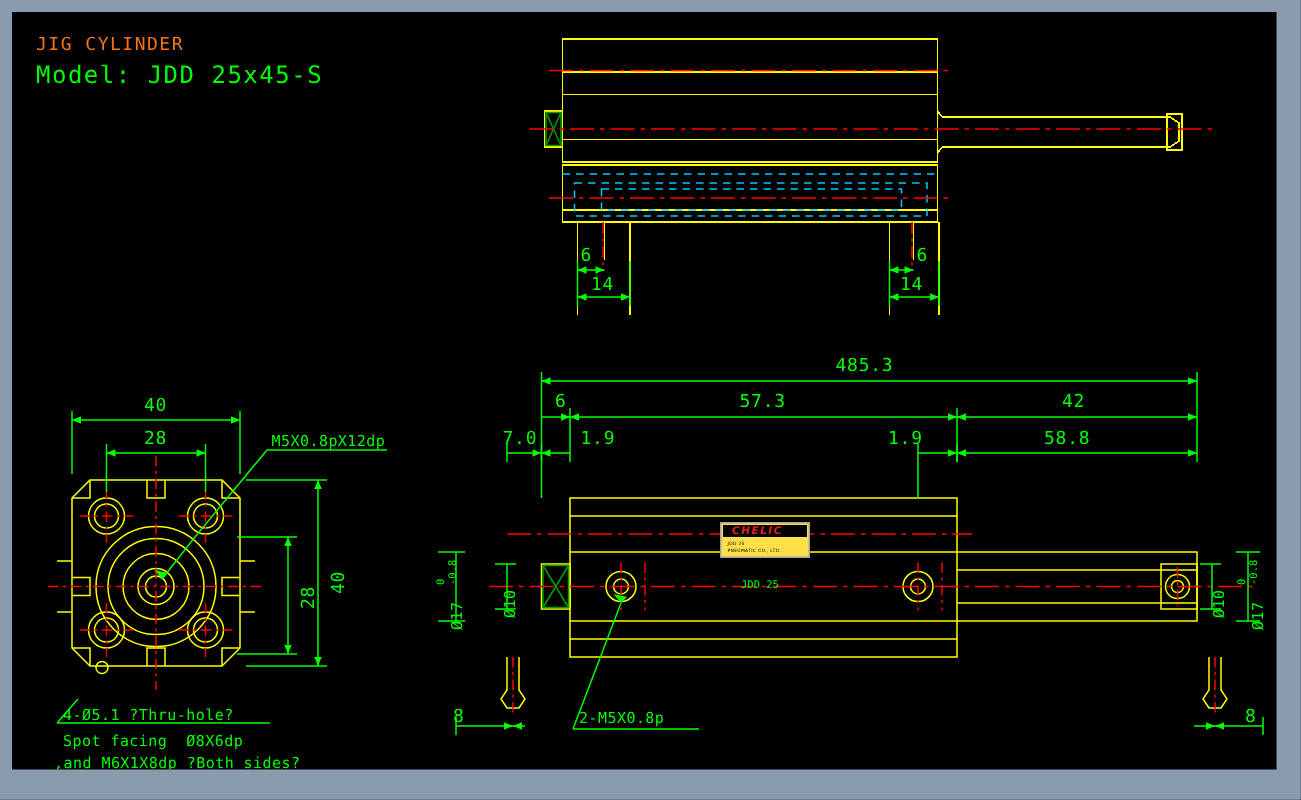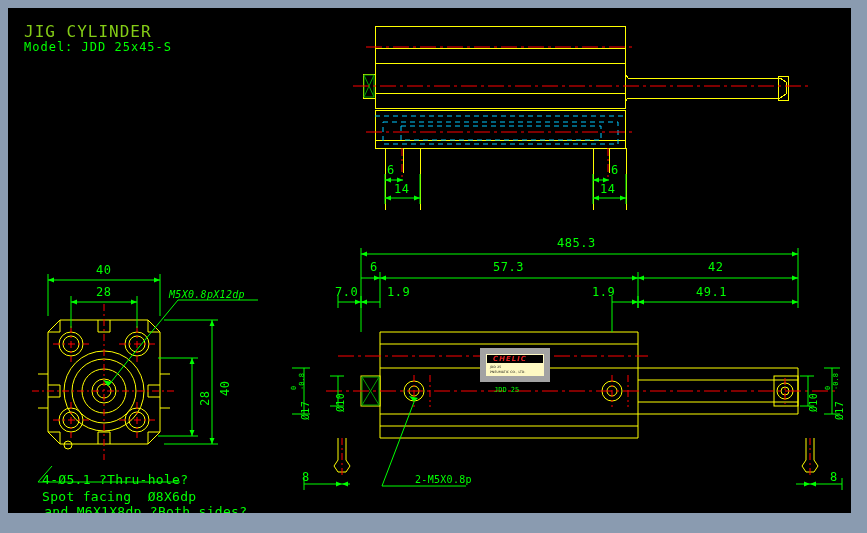--- a/index.html
+++ b/index.html
@@ -2,28 +2,28 @@
 <html><head>
 <meta charset="utf-8">
 <style>
   html,body{margin:0;padding:0;background:#8a9bb0;}
   body{font-family:"Liberation Sans",sans-serif;}
   #root{position:relative;width:867px;height:533px;background:#8a9bb0;overflow:hidden;}
   #canvas{position:absolute;left:8px;top:8px;width:843px;height:505px;background:#000;overflow:hidden;}
   .abs{position:absolute;}
   svg{display:block;}
   .t{position:absolute;white-space:pre;font-family:"DejaVu Sans Mono","Liberation Mono",monospace;}
-  .title-w{color:#84cc16;font-size:16px;letter-spacing:1px;}
-  .title-g{color:#00ff00;font-size:12px;letter-spacing:1px;}
+  .title-w{color:#f97316;font-size:12px;letter-spacing:1px;}
+  .title-g{color:#00ff00;font-size:16px;letter-spacing:1px;}
   .dim{color:#00ff00;font-size:12px;letter-spacing:.5px;}
   .dim-s{color:#00ff00;font-size:10px;letter-spacing:.3px;}
   .dim-xs{color:#00ff00;font-size:7px;letter-spacing:0px;}
-  .note{color:#00ff00;font-size:13px;letter-spacing:.3px;}
+  .note{color:#00ff00;font-size:10px;letter-spacing:.3px;}
   .rot{transform-origin:0 0;transform:rotate(-90deg);}
-  .plate{position:absolute;background:#fef9c3;border:6px solid #a3a3a3;}
+  .plate{position:absolute;background:#fde047;border:1px solid #a3a3a3;}
   .brand{position:absolute;color:#e02020;font-size:7px;font-weight:bold;font-style:italic;
          letter-spacing:1px;font-family:"DejaVu Sans","Liberation Sans",sans-serif;}
   .brandsub{position:absolute;color:#6a5a00;font-size:3px;letter-spacing:.2px;
          font-family:"DejaVu Sans","Liberation Sans",sans-serif;}
 </style>
 </head>
 <body>
 
 <div id="root">
   <div id="canvas">
@@ -189,21 +189,21 @@
         <polygon points="184,350 181.5,356 186.5,356"></polygon>
         <polygon points="184,428 181.5,422 186.5,422"></polygon>
         <polygon points="100,378 95,372 104,374"></polygon>
       </g>
     </svg>
 
     <div class="t dim" style="left:88px;top:255px;">40</div>
     <div class="t dim" style="left:88px;top:277px;">28</div>
     <div class="t dim rot" style="left:210px;top:388px;">40</div>
     <div class="t dim rot" style="left:190px;top:398px;">28</div>
-    <div class="t dim-s" style="left:161px;top:281px;font-style:italic;">M5X0.8pX12dp</div>
+    <div class="t dim-s" style="left:173px;top:281px;">M5X0.8pX12dp</div>
 
     <div class="t note" style="left:34px;top:464px;">4-Ø5.1 ?Thru-hole?</div>
     <div class="t note" style="left:34px;top:481px;">Spot facing  Ø8X6dp</div>
     <div class="t note" style="left:28px;top:496px;">,and M6X1X8dp ?Both sides?</div>
 
     <svg class="abs" style="left:0;top:0;" width="843" height="505">
       <g fill="none" stroke="#ffff00" stroke-width="1">
 
         <path d="M372,324 L630,324 L630,430 L372,430 Z"></path>
         <line x1="372" y1="336" x2="630" y2="336"></line>
@@ -318,31 +318,31 @@
       <div class="brandsub" style="left:4px;top:16px;color:#000;">PNEUMATIC CO., LTD.</div>
     </div>
 
     <div class="t dim" style="left:549px;top:228px;">485.3</div>
     <div class="t dim" style="left:362px;top:252px;">6</div>
     <div class="t dim" style="left:485px;top:252px;">57.3</div>
     <div class="t dim" style="left:700px;top:252px;">42</div>
     <div class="t dim" style="left:327px;top:277px;">7.0</div>
     <div class="t dim" style="left:379px;top:277px;">1.9</div>
     <div class="t dim" style="left:584px;top:277px;">1.9</div>
-    <div class="t dim" style="left:688px;top:277px;">49.1</div>
+    <div class="t dim" style="left:688px;top:277px;">58.8</div>
 
     <div class="t dim-s rot" style="left:292px;top:412px;">Ø17</div>
     <div class="t dim-xs rot" style="left:282px;top:382px;">0</div>
     <div class="t dim-xs rot" style="left:290px;top:382px;">-0.8</div>
     <div class="t dim-s rot" style="left:327px;top:404px;">Ø10</div>
 
     <div class="t dim-s rot" style="left:826px;top:412px;">Ø17</div>
     <div class="t dim-xs rot" style="left:816px;top:382px;">0</div>
     <div class="t dim-xs rot" style="left:824px;top:382px;">-0.8</div>
     <div class="t dim-s rot" style="left:800px;top:404px;">Ø10</div>
 
     <div class="t dim" style="left:294px;top:462px;">8</div>
     <div class="t dim" style="left:822px;top:462px;">8</div>
-    <div class="t dim-s" style="left:378px;top:466px;padding-left:29px;">2-M5X0.8p</div>
+    <div class="t dim-s" style="left:378px;top:466px;">2-M5X0.8p</div>
     <div class="t dim-xs" style="left:486px;top:378px;">JDD 25</div>
 
   </div>
 </div>
 
 </body></html>

